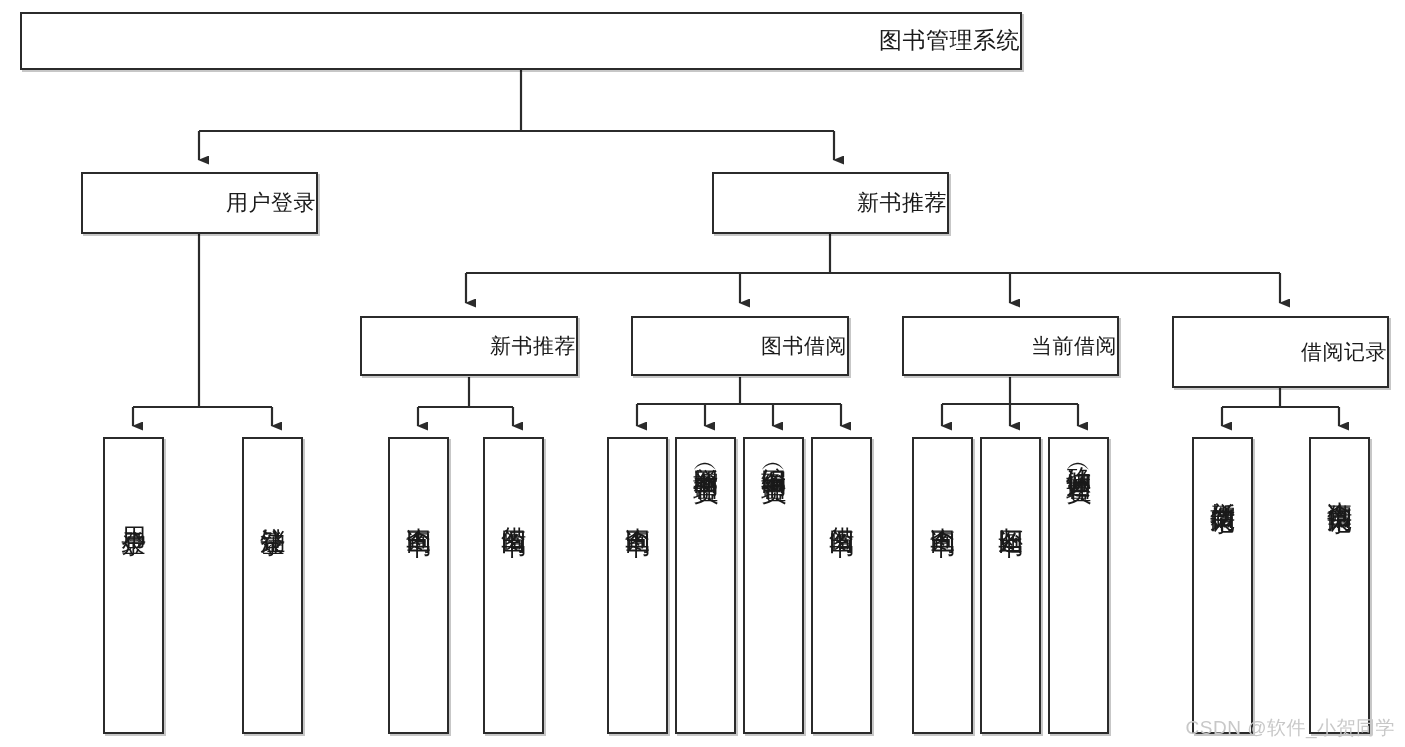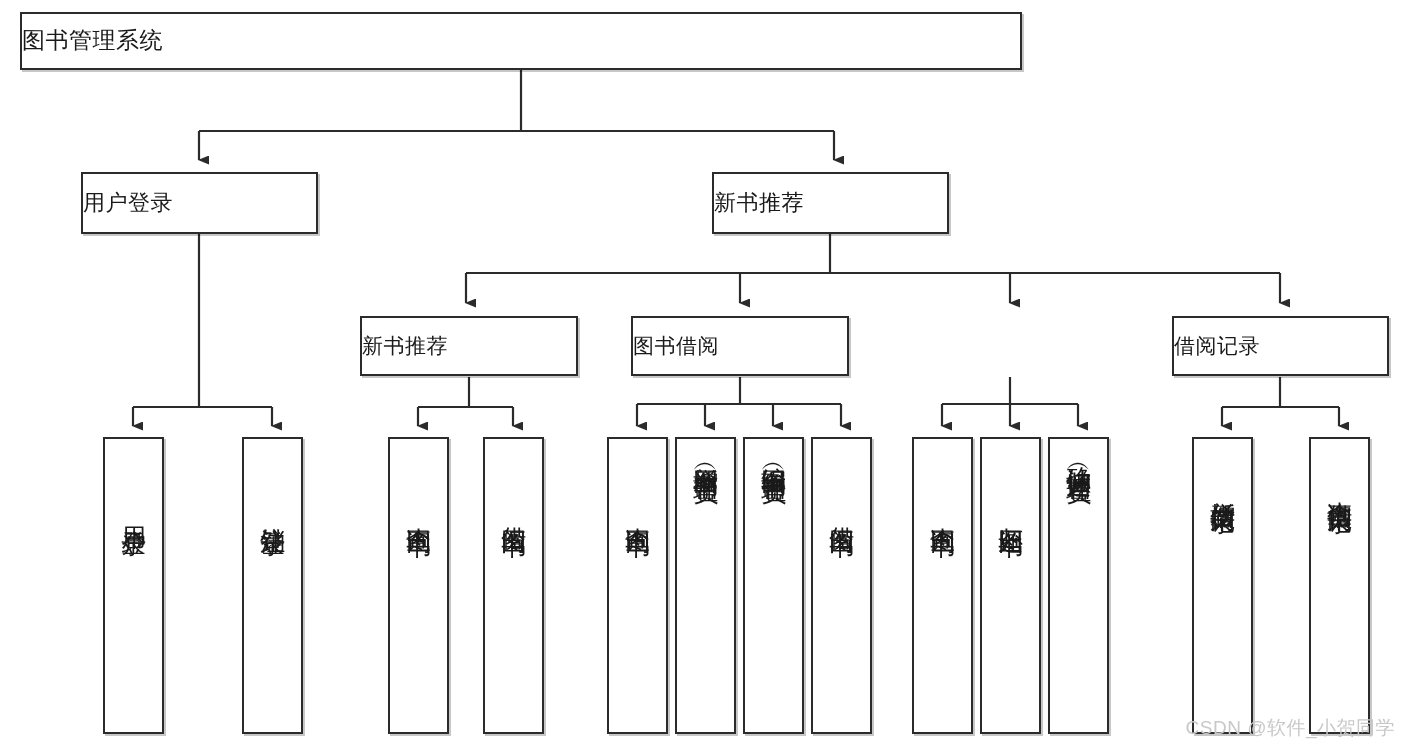--- a/index.html
+++ b/index.html
@@ -14,21 +14,21 @@
   svg#links{position:absolute;left:0;top:0;width:1405px;height:747px;}
 
   .node{
     position:absolute;
     box-sizing:border-box;
     background:#ffffff;
     border:2px solid #2b2b2b;
     box-shadow:2px 2px 0 rgba(0,0,0,0.22);
     display:flex;
     align-items:center;
-    justify-content:flex-start;
+    justify-content:flex-end;
     color:#1a1a1a;
   }
   .node .lbl{
     display:block;
     text-align:center;
     line-height:1.12;
     letter-spacing:0.5px;
   }
   .lvl0 .lbl{font-size:23px;}
   .lvl1 .lbl{font-size:22px;}
@@ -127,21 +127,24 @@
   <div class="node lvl1" style="left:712px;top:172px;width:237px;height:62px;">
     <span class="lbl">新书推荐</span>
   </div>
 
   <div class="node lvl2" style="left:631px;top:316px;width:218px;height:60px;">
     <span class="lbl">图书借阅</span>
   </div>
   <div class="node lvl2" style="left:360px;top:316px;width:218px;height:60px;">
     <span class="lbl">新书推荐</span>
   </div>
-  <div class="node lvl2" style="left:1172px;top:316px;width:217px;height:60px;">
+  <div class="node lvl2" style="left:902px;top:316px;width:217px;height:60px;">
+    <span class="lbl">当前借阅</span>
+  </div>
+  <div class="node lvl2" style="left:1172px;top:316px;width:217px;height:72px;">
     <span class="lbl">借阅记录</span>
   </div>
 
   <div class="node leaf mid" style="left:103px;top:437px;width:61px;height:297px;">
     <span class="lbl">用户登录</span>
   </div>
   <div class="node leaf mid" style="left:242px;top:437px;width:61px;height:297px;">
     <span class="lbl">注销登录</span>
   </div>
 

